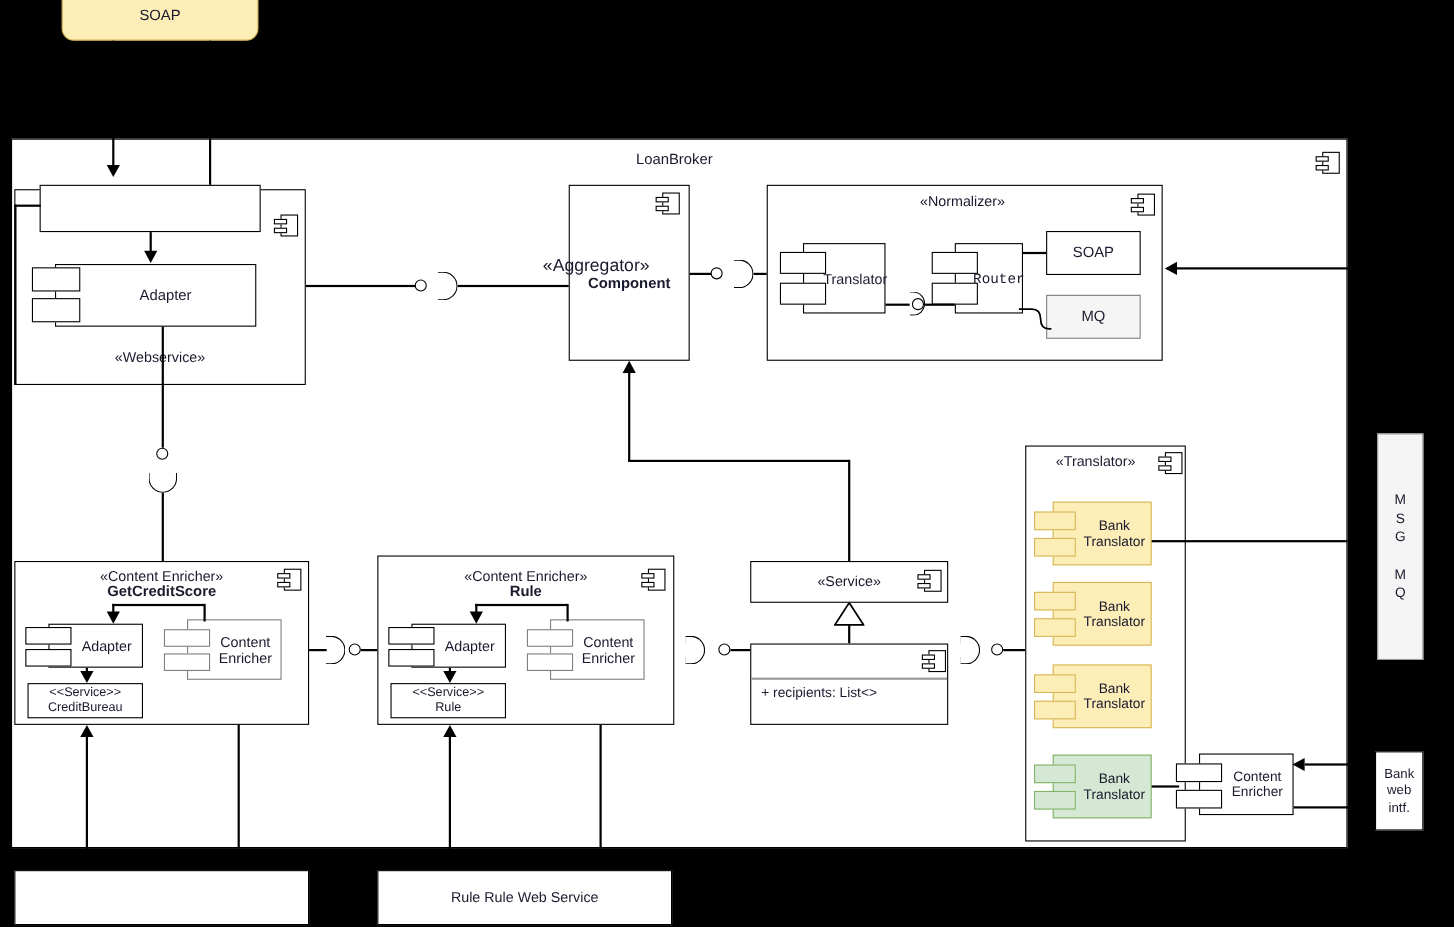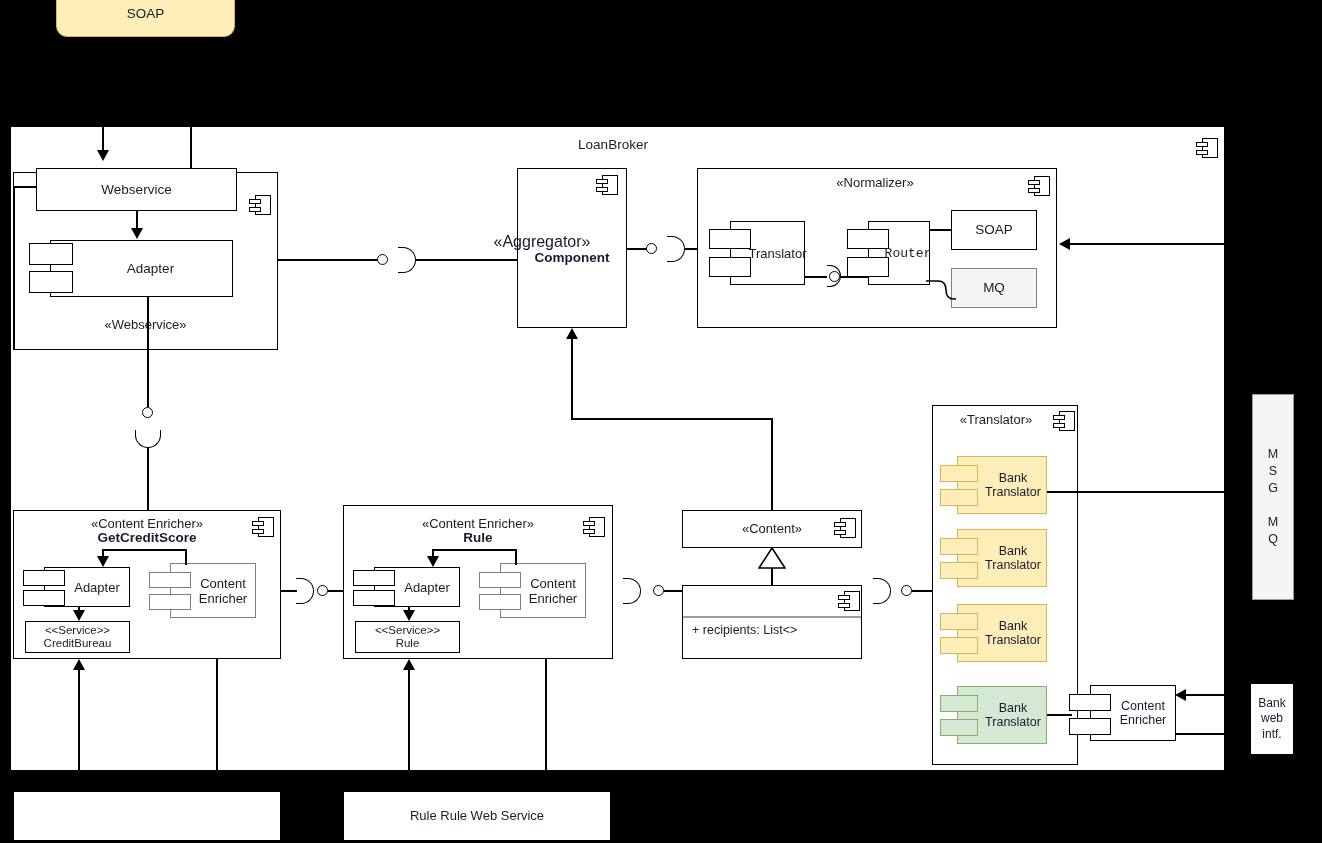--- a/index.html
+++ b/index.html
@@ -73,21 +73,20 @@
   </div>
 
   <div class="ln vln" style="left:102px;top:37px;height:115px;"></div>
   <div class="arrowhead ah-down" style="left:97px;top:150px;"></div>
   <div class="ln vln" style="left:190px;top:37px;height:135px;"></div>
 
   <div class="box nofill" style="left:13px;top:172px;width:265px;height:178px;background:#fff;"></div>
   <div class="lbl" style="left:13px;top:315px;width:265px;height:20px;font-size:13px;">«Webservice»</div>
 
   <div class="box" style="left:36px;top:168px;width:201px;height:43px;"></div>
-  <div class="lbl" style="left:36px;top:168px;width:201px;height:43px;font-size:13.5px;">Webservice</div>
   <div class="cicon" style="left:249px;top:195px;">
     <div class="body"></div>
       <div class="t1"></div>
       <div class="t2"></div>
   </div>
 
   <div class="comp" style="left:50px;top:240px;width:183px;height:57px;">
     <div class="tab tb1" style="top:2px;"></div>
     <div class="tab tb2" style="top:30px;"></div>
     <div class="ctext" style="font-size:13.5px;">Adapter</div>
@@ -230,21 +229,21 @@
   <div class="lbl" style="left:355px;top:621px;width:105px;height:32px;font-size:11.5px;">&lt;&lt;Service&gt;&gt;
 Rule</div>
   <div class="ln vln" style="left:408px;top:607px;height:5px;"></div>
   <div class="arrowhead ah-down" style="left:403px;top:610px;"></div>
 
   <div class="sock right" style="left:623px;top:578px;"></div>
   <div class="ball" style="left:653px;top:585px;"></div>
   <div class="ln hln" style="left:664px;top:590px;width:19px;"></div>
 
   <div class="box" style="left:682px;top:510px;width:180px;height:38px;"></div>
-  <div class="lbl" style="left:682px;top:510px;width:180px;height:38px;font-size:13px;">«Content»</div>
+  <div class="lbl" style="left:682px;top:510px;width:180px;height:38px;font-size:13px;">«Service»</div>
   <div class="cicon" style="left:834px;top:518px;">
     <div class="body"></div>
       <div class="t1"></div>
       <div class="t2"></div>
   </div>
 
   <svg style="position:absolute;left:758px;top:548px;width:28px;height:22px;">
     <polygon points="14,0 27,20 1,20" fill="#fff" stroke="#000" stroke-width="1.6"></polygon>
   </svg>
   <div class="ln vln" style="left:771px;top:568px;height:17px;"></div>

